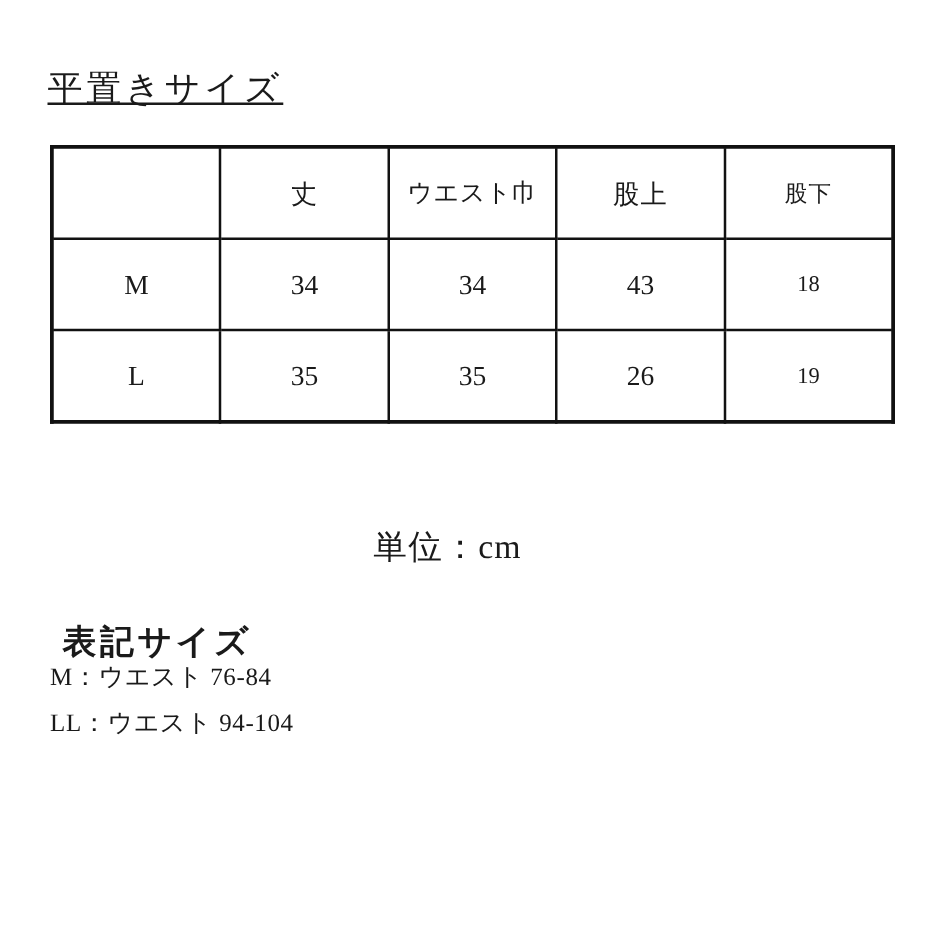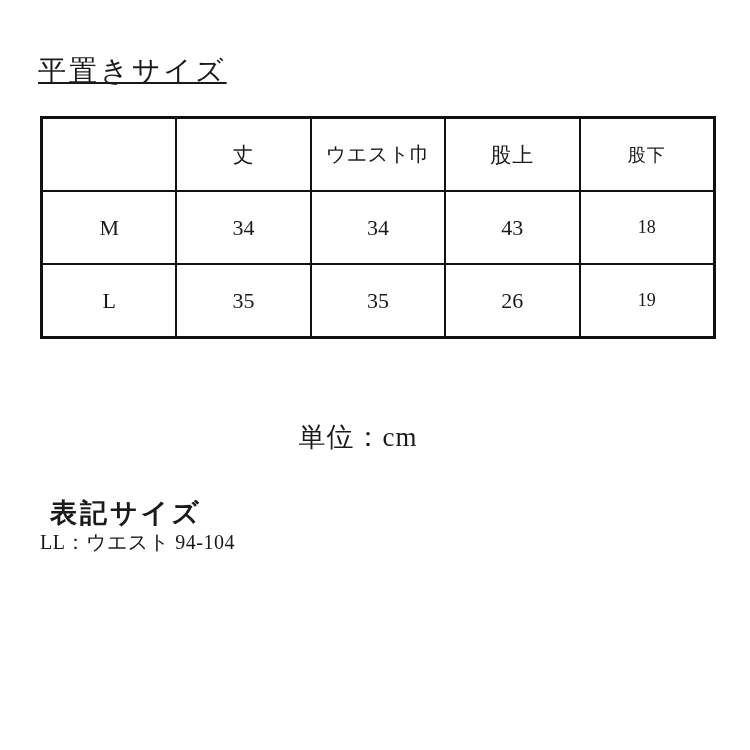--- a/index.html
+++ b/index.html
@@ -124,16 +124,17 @@
         <td class="small">19</td>
       </tr>
     </tbody>
   </table>
 
   <div class="unit-note">単位：cm</div>
 
   <h2 class="notation-title">表記サイズ</h2>
 
   <div class="notation-list">
+    <div>M：ウエスト 76-84</div>
     <div>LL：ウエスト 94-104</div>
   </div>
 
 </div>
 
 </body></html>

